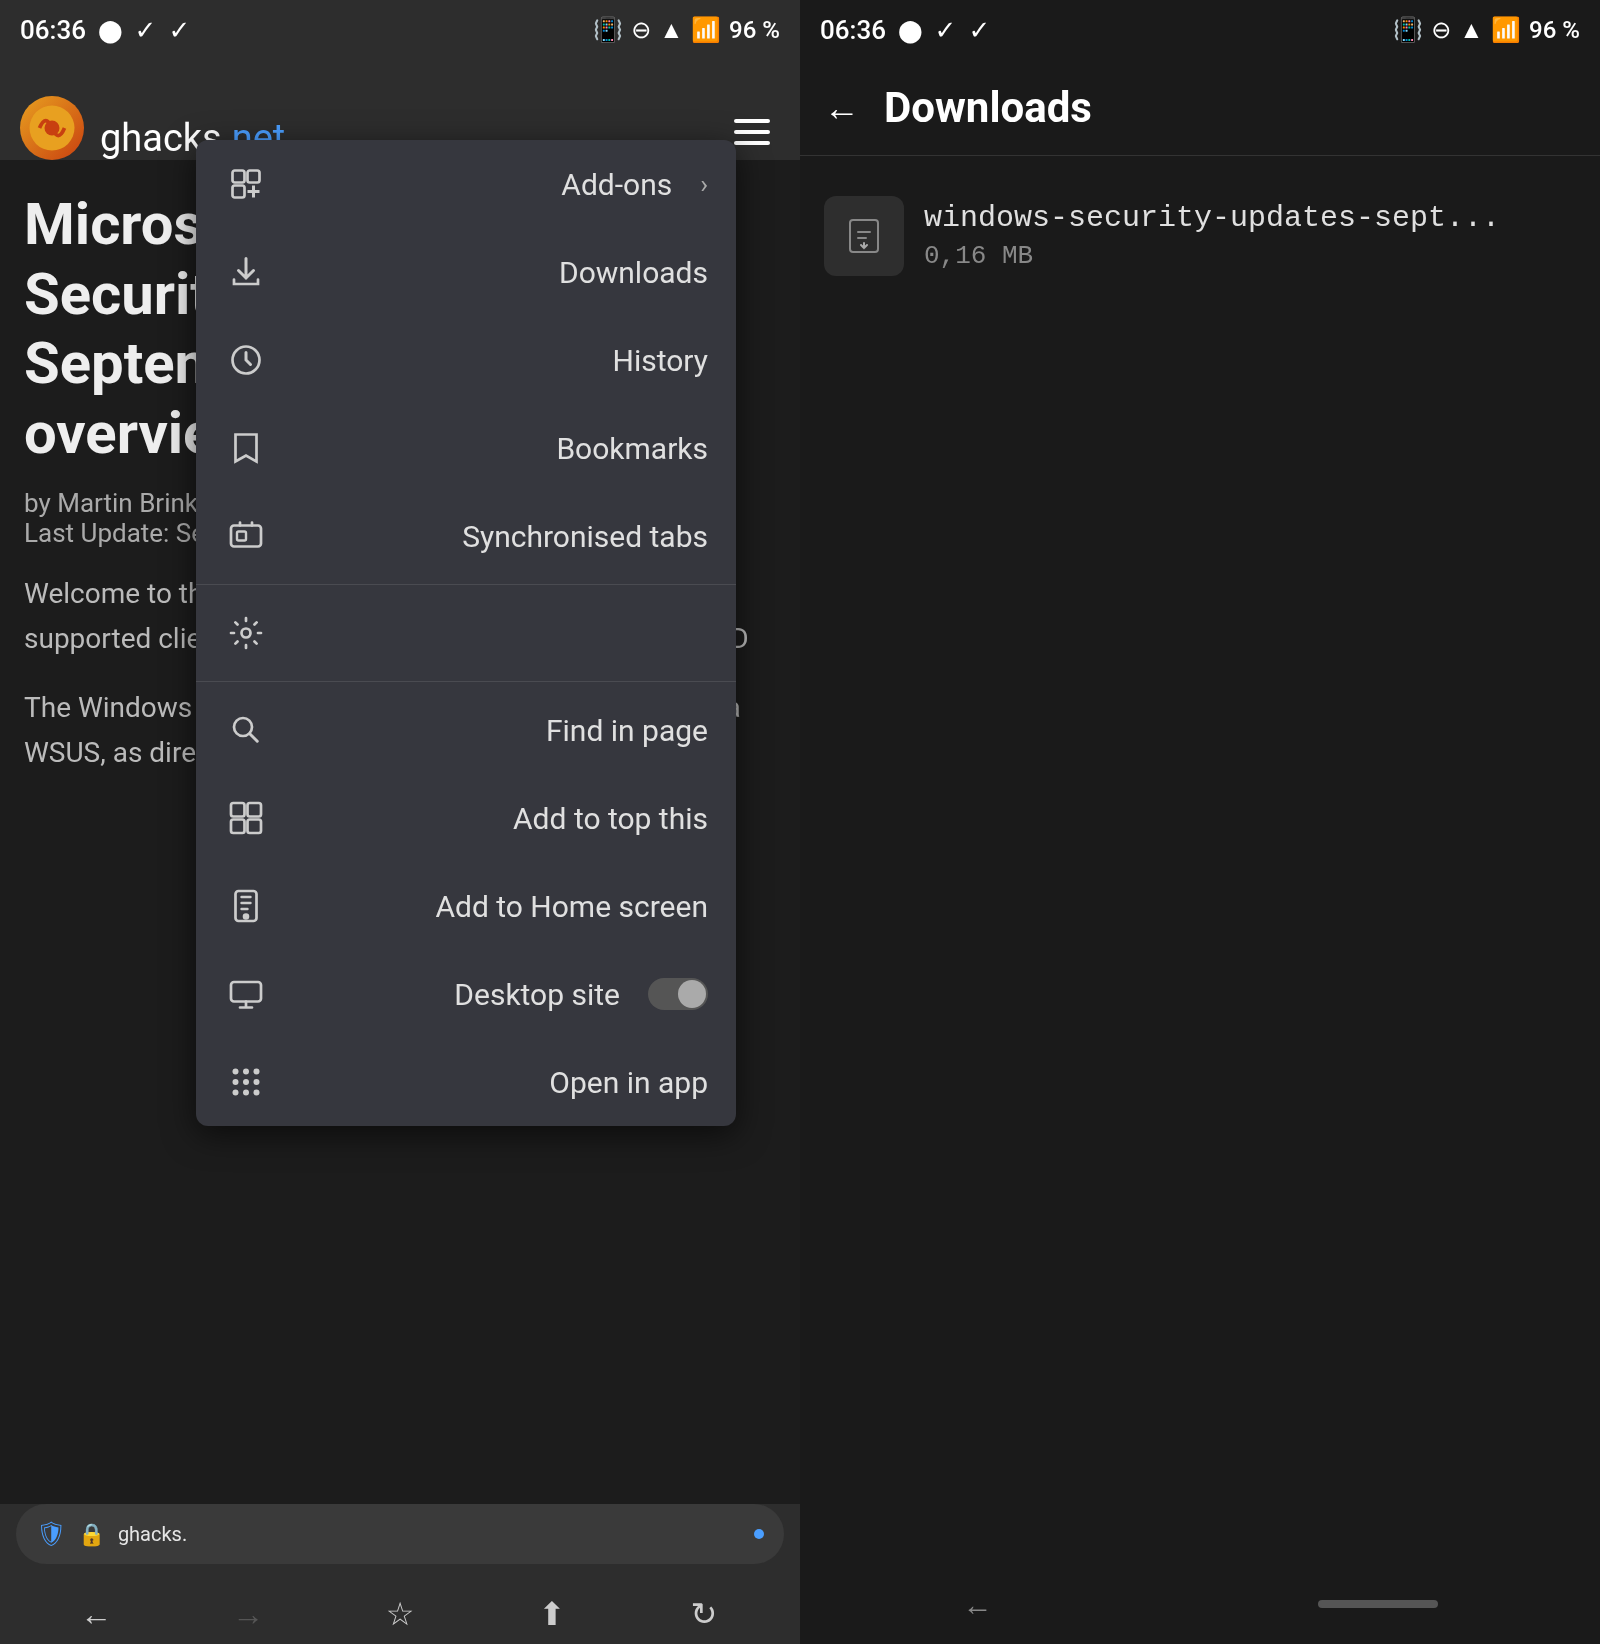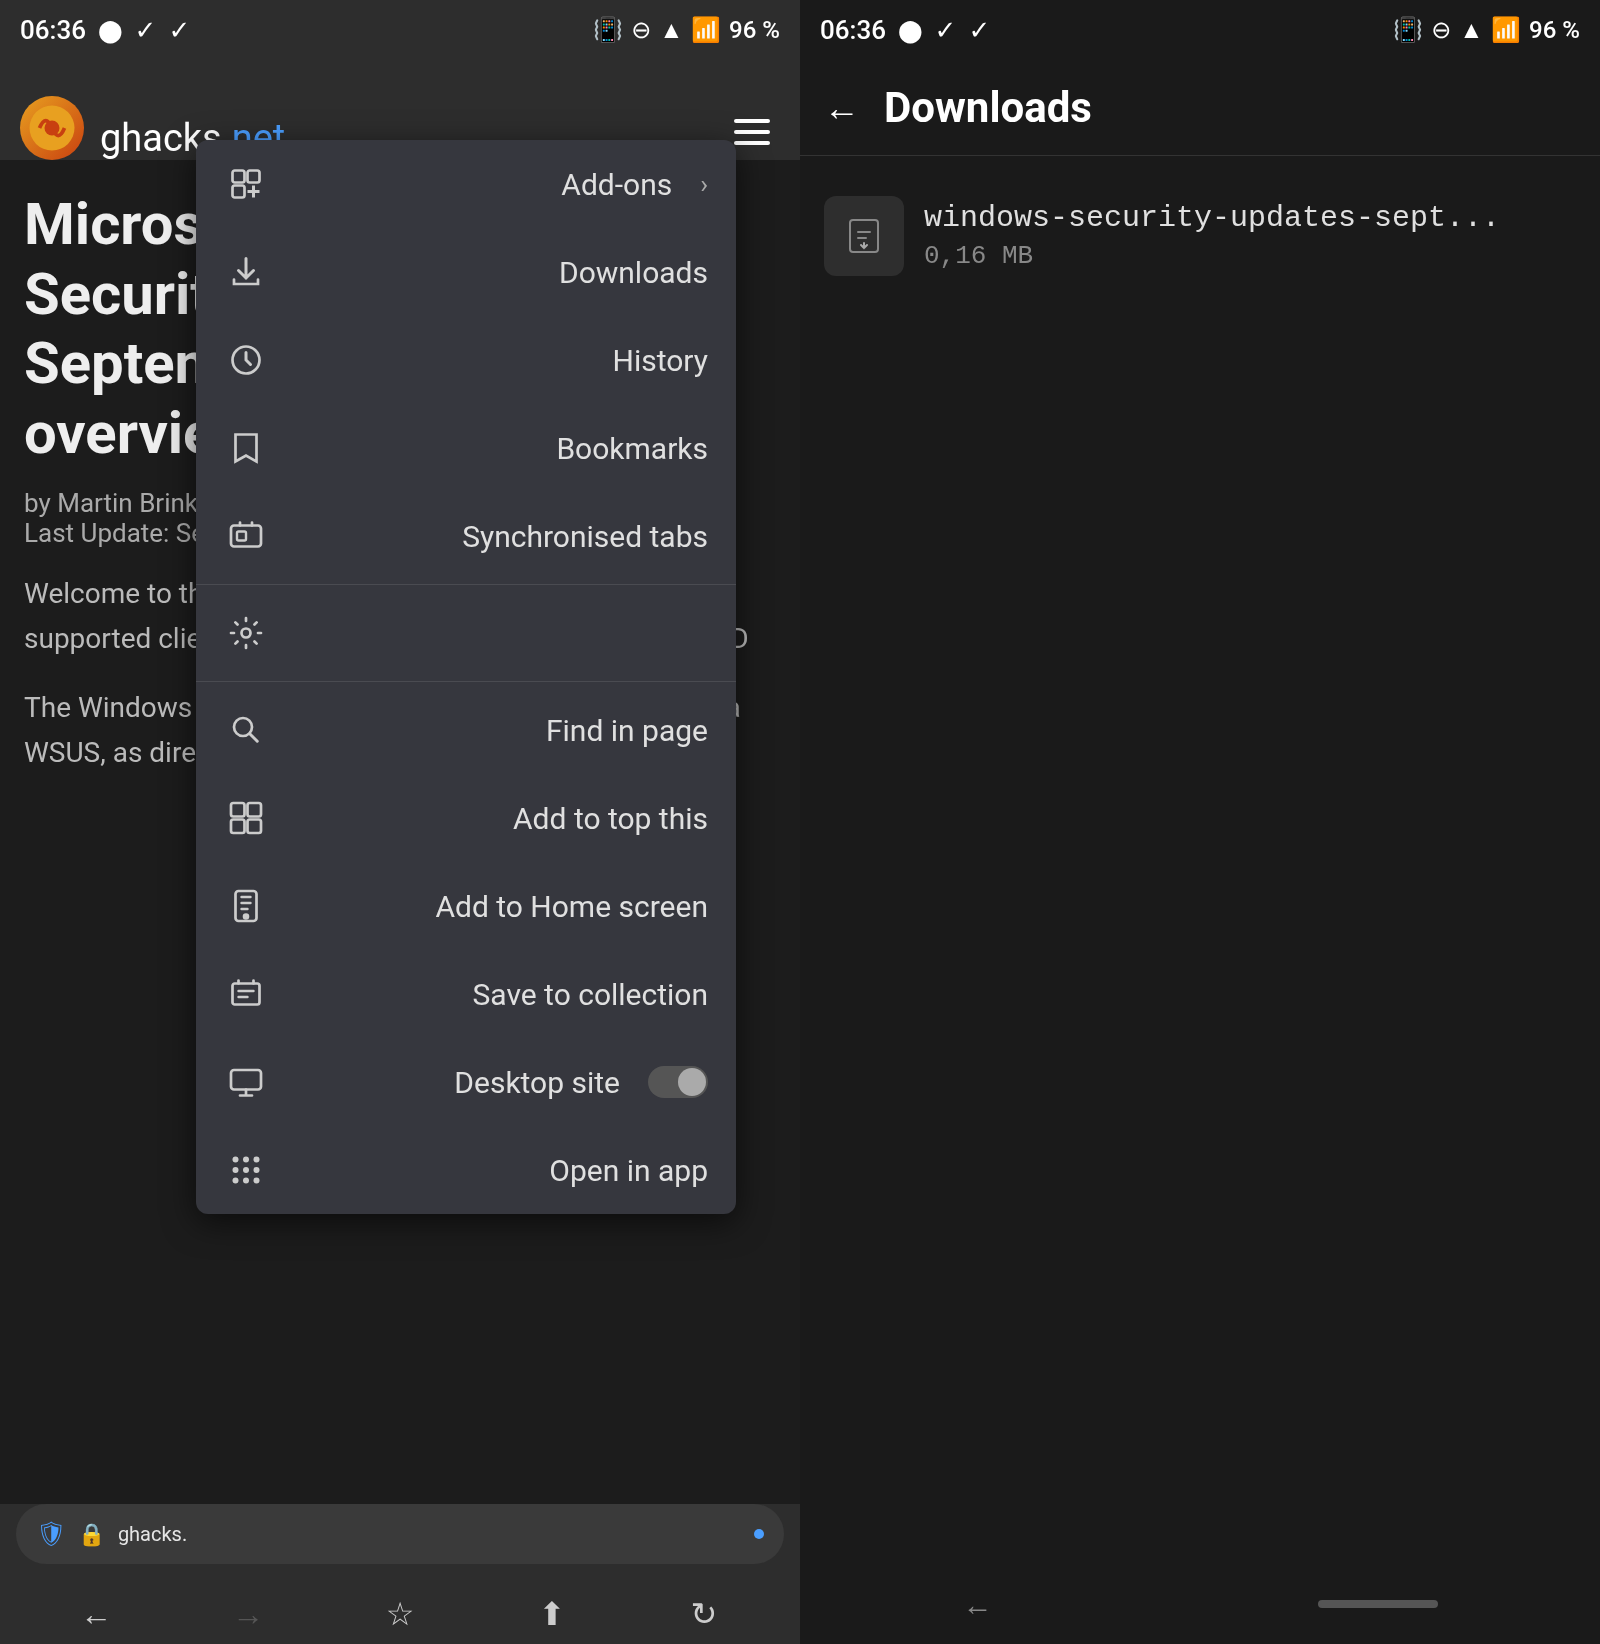--- a/index.html
+++ b/index.html
@@ -441,30 +441,20 @@
       <div class="menu-item-icon">
         <svg class="icon-svg" viewBox="0 0 24 24" stroke="#ccc" fill="none">
           <rect x="5" y="2" width="14" height="20" rx="2" stroke-width="1.8"></rect>
           <path d="M9 6h6M9 10h6M9 14h4" stroke-width="1.6" stroke-linecap="round"></path>
           <circle cx="12" cy="19" r="1.2" fill="#ccc"></circle>
         </svg>
       </div>
       <span class="menu-item-label">Add to Home screen</span>
     </div>
 
-    <div class="menu-item">
-      <div class="menu-item-icon">
-        <svg class="icon-svg" viewBox="0 0 24 24" stroke="#ccc" fill="none">
-          <rect x="3" y="5" width="18" height="14" rx="1.5" stroke-width="1.8"></rect>
-          <path d="M7 5V3M17 5V3" stroke-width="1.8" stroke-linecap="round"></path>
-          <path d="M7 10h10M7 14h6" stroke-width="1.6" stroke-linecap="round"></path>
-        </svg>
-      </div>
-      <span class="menu-item-label">Save to collection</span>
-    </div>
 
     <div class="menu-item">
       <div class="menu-item-icon">
         <svg class="icon-svg" viewBox="0 0 24 24" stroke="#ccc" fill="none">
           <rect x="2" y="4" width="20" height="13" rx="2" stroke-width="1.8"></rect>
           <path d="M8 21h8M12 17v4" stroke-width="1.8" stroke-linecap="round"></path>
         </svg>
       </div>
       <span class="menu-item-label" style="flex:1;">Desktop site</span>
       <div class="toggle-container">

